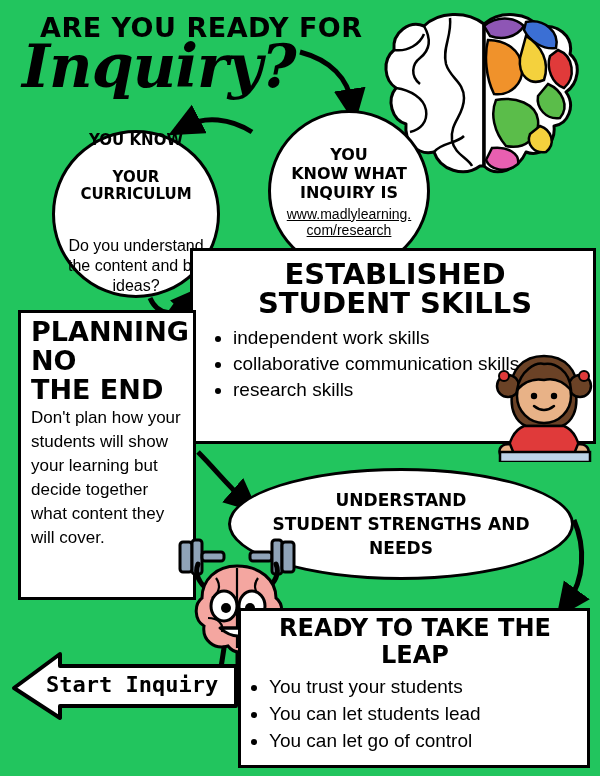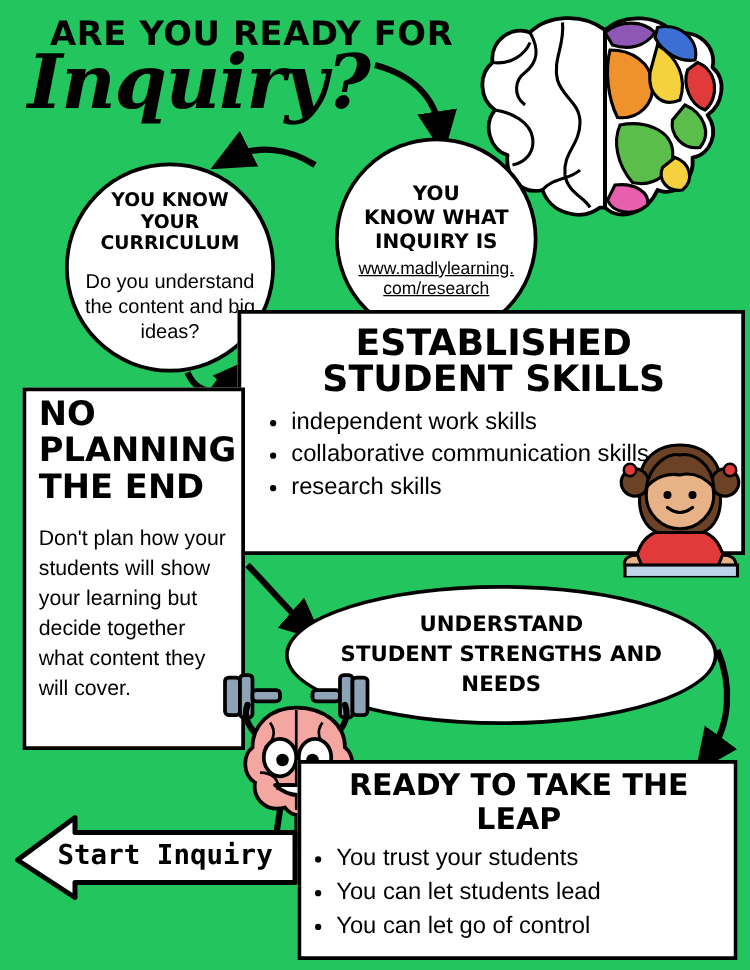--- a/index.html
+++ b/index.html
@@ -63,20 +63,21 @@
     box-sizing: border-box;
   }
 
   
   #box-curriculum {
     left: 52px;
     top: 130px;
     width: 168px;
     height: 168px;
     padding: 8px 10px;
+    gap: 20px;
   }
   #box-curriculum .hdr {
     font-family: "DejaVu Sans", sans-serif;
     font-weight: bold;
     font-size: 15px;
     line-height: 17px;
     letter-spacing: 0px;
   }
   #box-curriculum .bdy {
     font-size: 16px;
@@ -141,21 +142,21 @@
   }
   #box-noplanning .hdr {
     font-family: "DejaVu Sans", sans-serif;
     font-weight: bold;
     font-size: 27px;
     line-height: 29px;
   }
   #box-noplanning .bdy {
     font-size: 17px;
     line-height: 24px;
-    margin-top: 15px;
+    margin-top: 2px;
   }
 
   
   #box-understand {
     left: 228px;
     top: 468px;
     width: 346px;
     height: 112px;
     padding: 4px 14px;
   }
@@ -342,22 +343,22 @@
 
     <path d="M32 74 C22 78 16 90 16 104 L88 104 C88 90 82 78 72 74 Z" fill="#e03a3a" stroke="#000" stroke-width="2.5"></path>
 
     <path d="M18 92 C10 92 6 96 8 102 L22 102 Z" fill="#e8b287" stroke="#000" stroke-width="2.5"></path>
     <path d="M86 92 C94 92 98 96 96 102 L82 102 Z" fill="#e8b287" stroke="#000" stroke-width="2.5"></path>
 
     <rect x="8" y="100" width="90" height="10" fill="#bcd3e8" stroke="#000" stroke-width="2.5"></rect>
   </svg>
 
   <div class="rectbox" id="box-noplanning">
+    <div class="hdr">PLANNING</div>
     <div class="hdr">NO</div>
-    <div class="hdr">PLANNING</div>
     <div class="hdr">THE END</div>
     <div class="bdy">Don't plan how your students will show your learning but decide together what content they will cover.</div>
   </div>
 
   <div class="ellipse" id="box-understand">
     <div class="hdr">UNDERSTAND</div>
     <div class="hdr">STUDENT STRENGTHS AND</div>
     <div class="hdr">NEEDS</div>
   </div>
 

